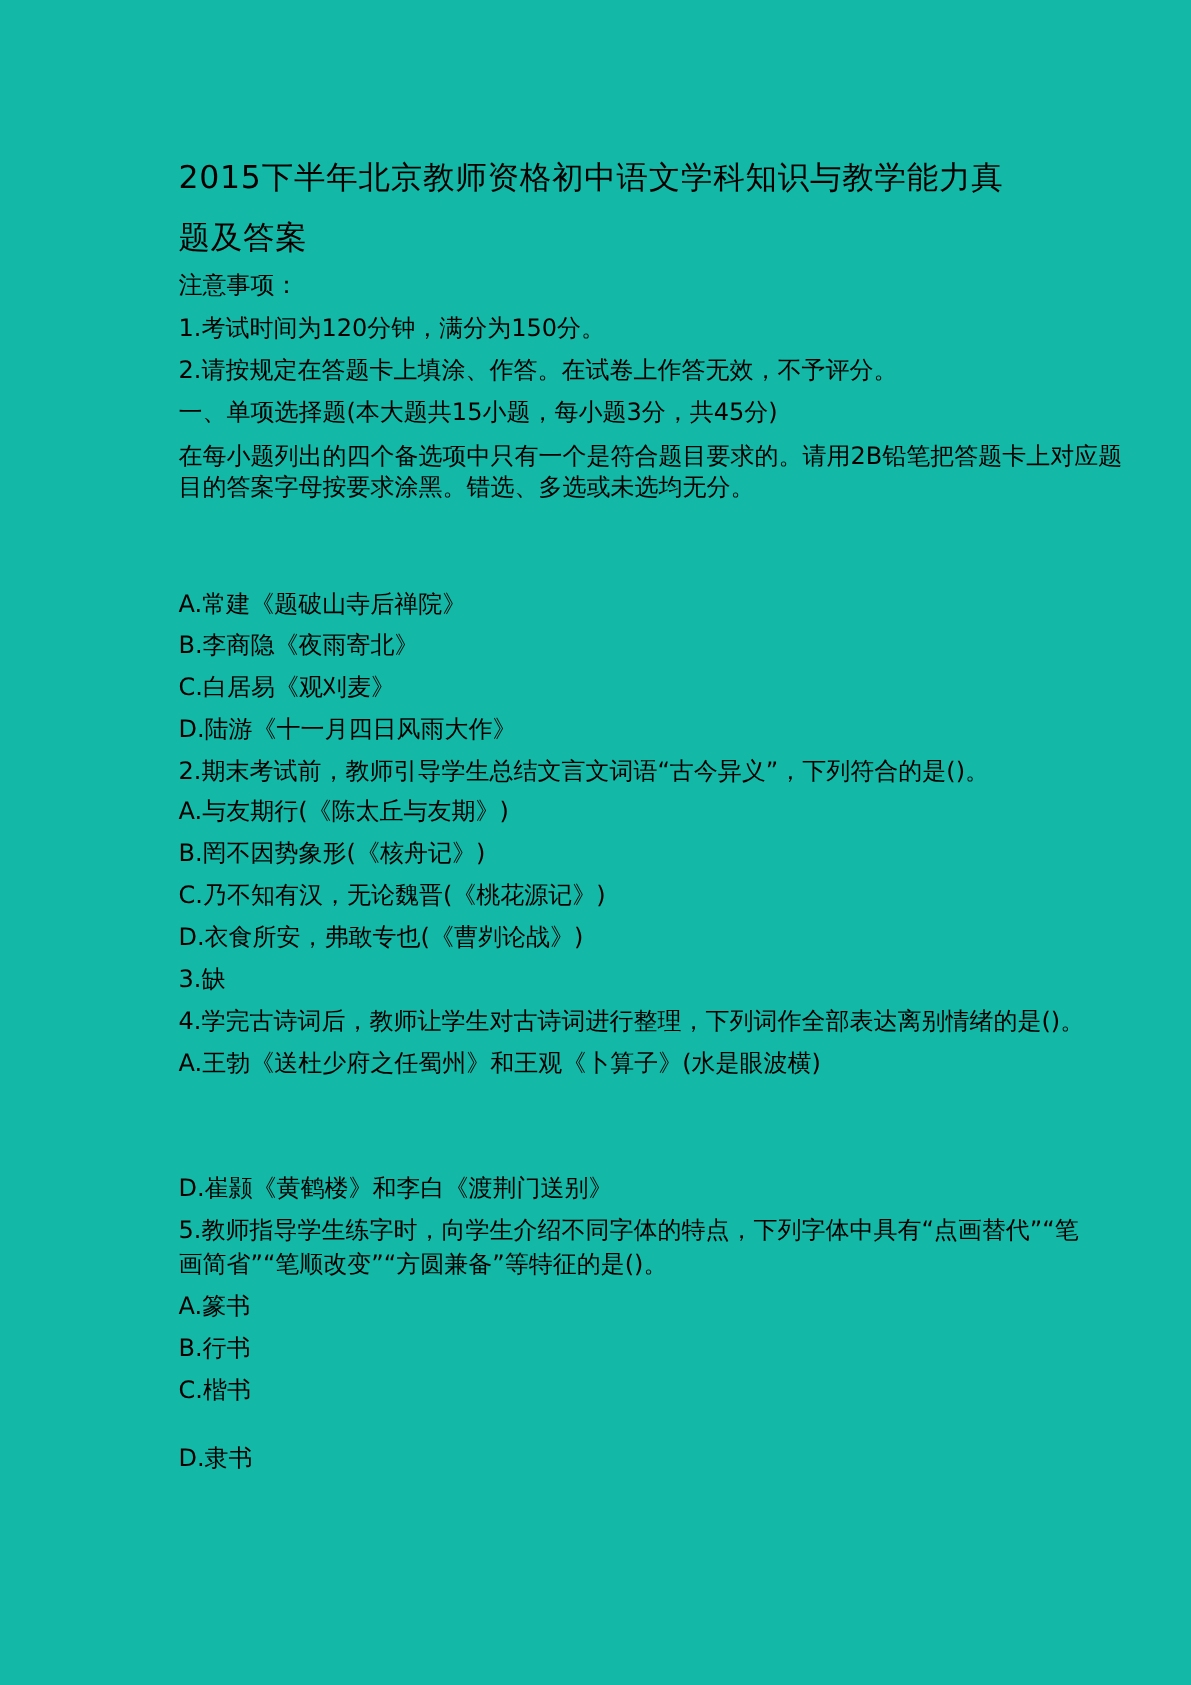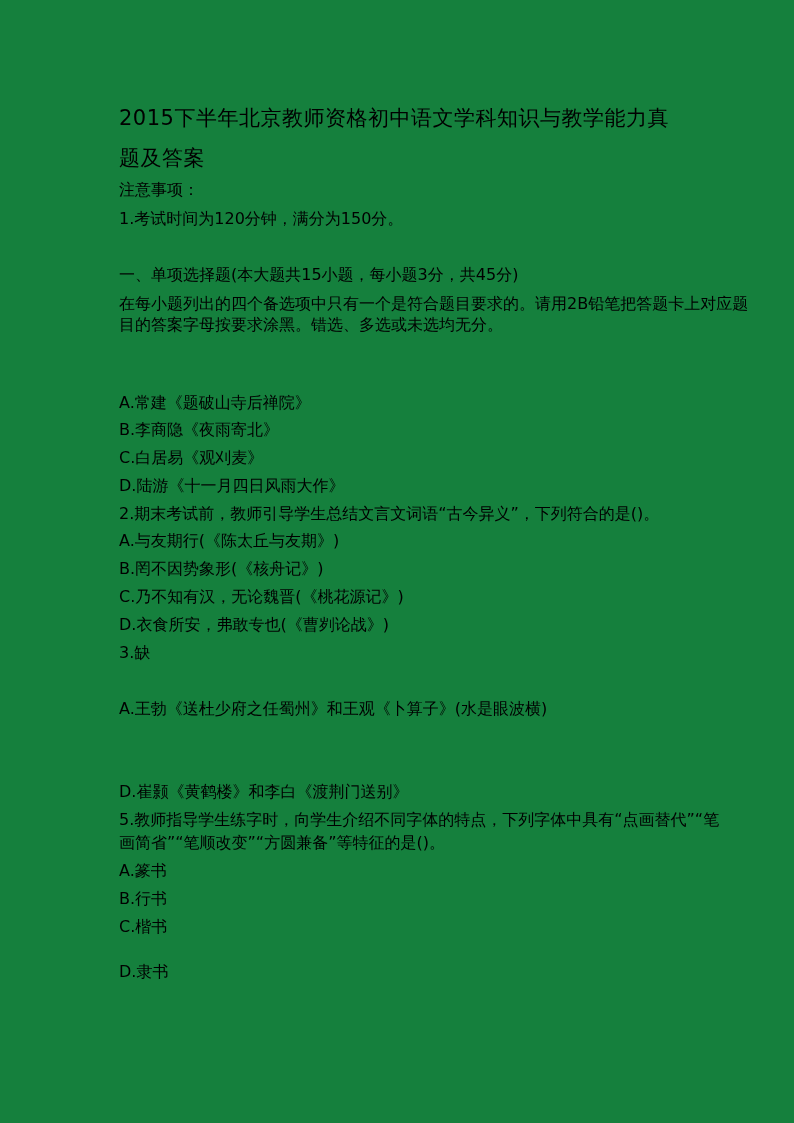--- a/index.html
+++ b/index.html
@@ -1,48 +1,50 @@
 <!DOCTYPE html>
 <html><head>
 <meta charset="utf-8">
 <style>
   html, body { margin: 0; padding: 0; background: #ffffff; }
   body { width: 794px; height: 1123px; position: relative; overflow: hidden;
          font-family: "DejaVu Sans", "Liberation Sans", sans-serif; color: #000; }
-  .page { position: absolute; left: 0; top: 0; width: 794px; height: 1123px; background: #15803d; }
+  .page { position: absolute; left: 0; top: 0; width: 794px; height: 1123px; background: #14b8a6; }
   .line { position: absolute; left: 119px; white-space: nowrap; font-size: 16px; line-height: 16px; }
   .title { font-size: 21px; line-height: 26px; letter-spacing: 0.5px; }
 </style>
 </head>
 <body>
 
 <div class="page">
   <div class="line title" style="top:105px;">2015下半年北京教师资格初中语文学科知识与教学能力真</div>
   <div class="line title" style="top:145px;">题及答案</div>
 
   <div class="line" style="top:182px;">注意事项：</div>
   <div class="line" style="top:211px;">1.考试时间为120分钟，满分为150分。</div>
+  <div class="line" style="top:239px;">2.请按规定在答题卡上填涂、作答。在试卷上作答无效，不予评分。</div>
 
   <div class="line" style="top:267px;">一、单项选择题(本大题共15小题，每小题3分，共45分)</div>
   <div class="line" style="top:296px;">在每小题列出的四个备选项中只有一个是符合题目要求的。请用2B铅笔把答题卡上对应题</div>
   <div class="line" style="top:317px;">目的答案字母按要求涂黑。错选、多选或未选均无分。</div>
 
   <div class="line" style="top:395px;">A.常建《题破山寺后禅院》</div>
   <div class="line" style="top:422px;">B.李商隐《夜雨寄北》</div>
   <div class="line" style="top:450px;">C.白居易《观刈麦》</div>
   <div class="line" style="top:478px;">D.陆游《十一月四日风雨大作》</div>
 
   <div class="line" style="top:506px;">2.期末考试前，教师引导学生总结文言文词语“古今异义”，下列符合的是()。</div>
   <div class="line" style="top:533px;">A.与友期行(《陈太丘与友期》)</div>
   <div class="line" style="top:561px;">B.罔不因势象形(《核舟记》)</div>
   <div class="line" style="top:589px;">C.乃不知有汉，无论魏晋(《桃花源记》)</div>
   <div class="line" style="top:617px;">D.衣食所安，弗敢专也(《曹刿论战》)</div>
 
   <div class="line" style="top:645px;">3.缺</div>
 
+  <div class="line" style="top:673px;">4.学完古诗词后，教师让学生对古诗词进行整理，下列词作全部表达离别情绪的是()。</div>
   <div class="line" style="top:701px;">A.王勃《送杜少府之任蜀州》和王观《卜算子》(水是眼波横)</div>
   <div class="line" style="top:784px;">D.崔颢《黄鹤楼》和李白《渡荆门送别》</div>
 
   <div class="line" style="top:812px;">5.教师指导学生练字时，向学生介绍不同字体的特点，下列字体中具有“点画替代”“笔</div>
   <div class="line" style="top:835px;">画简省”“笔顺改变”“方圆兼备”等特征的是()。</div>
   <div class="line" style="top:863px;">A.篆书</div>
   <div class="line" style="top:891px;">B.行书</div>
   <div class="line" style="top:919px;">C.楷书</div>
   <div class="line" style="top:946px;margin-top:18px;">D.隶书</div>
 </div>

